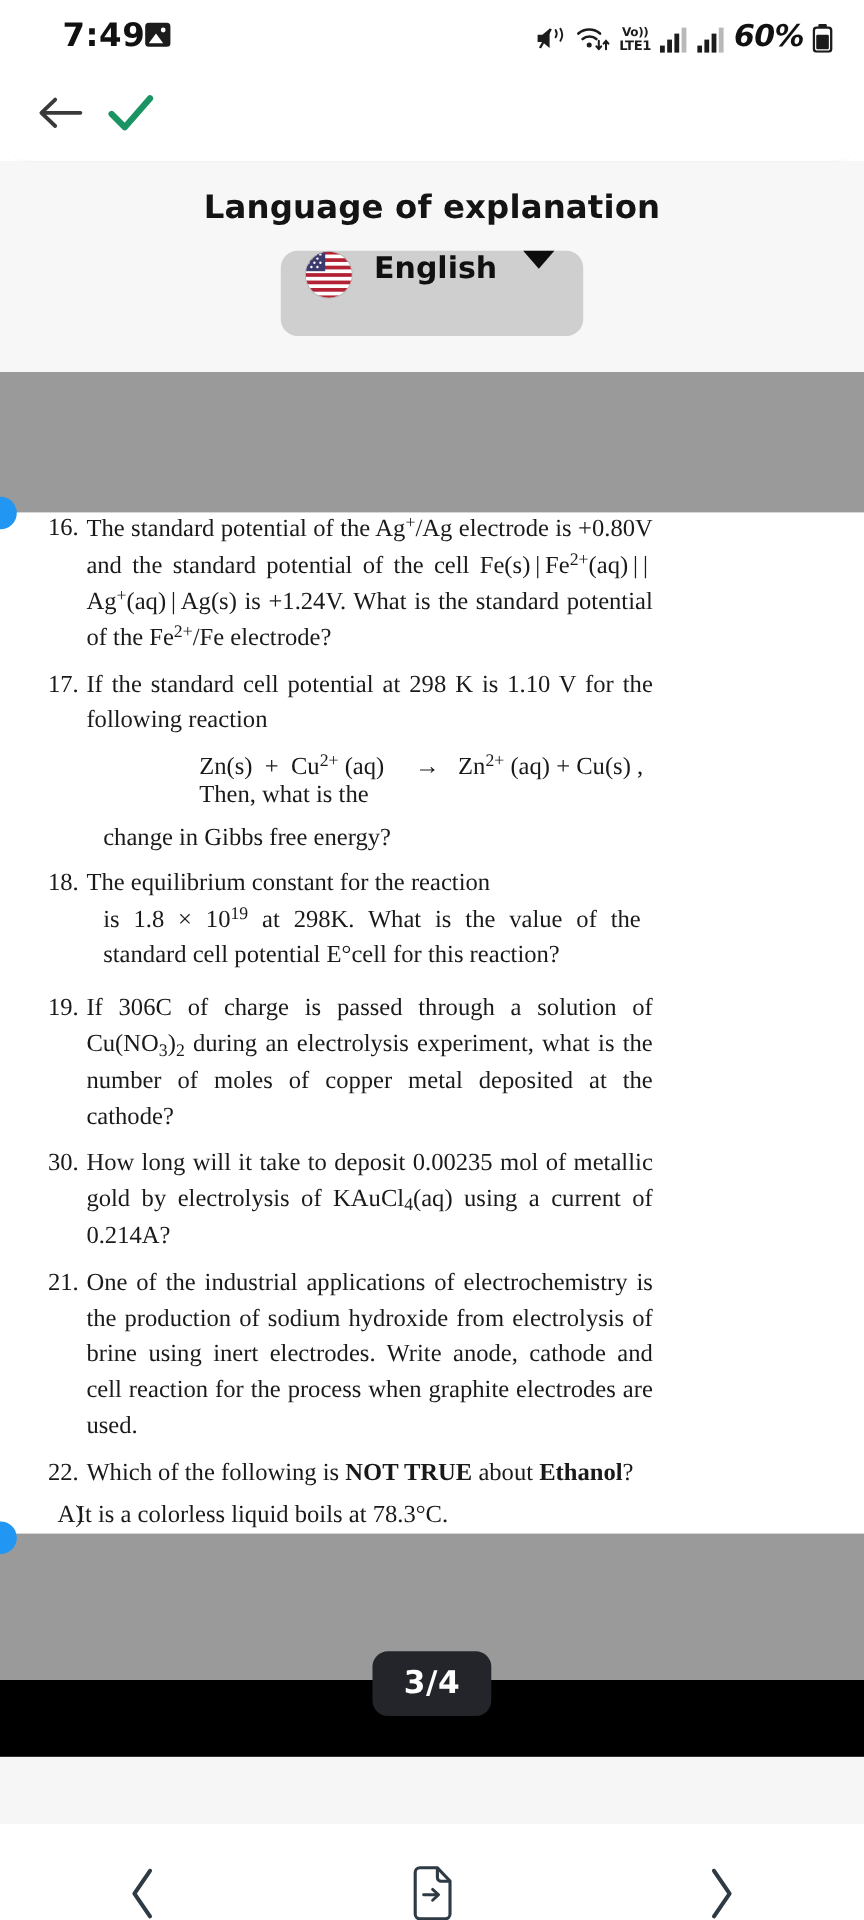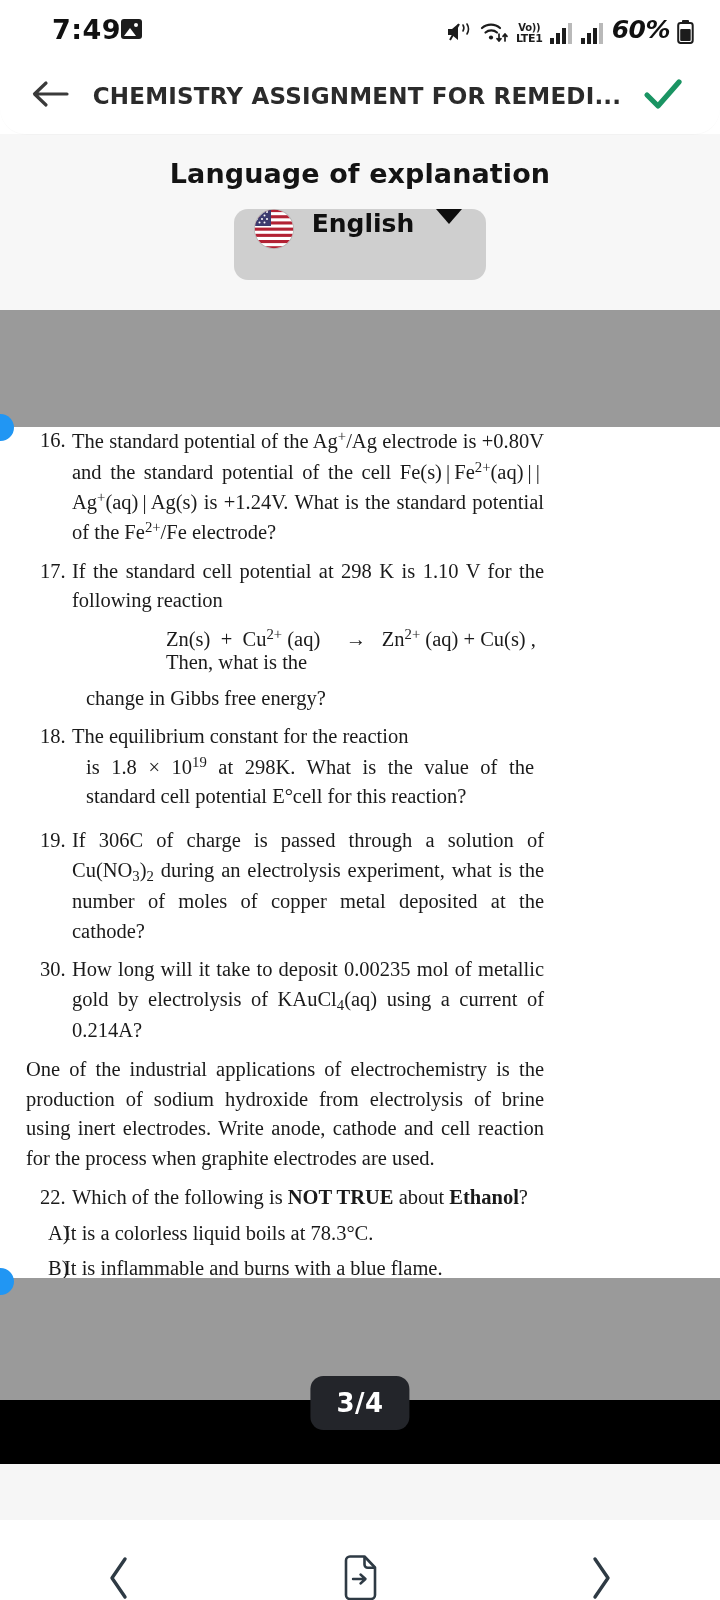--- a/index.html
+++ b/index.html
@@ -261,21 +261,20 @@
 </div>
 
 <div class="appbar">
   <div class="back-btn">
     <span>
       <svg width="40" height="32" viewBox="0 0 40 32">
           <path d="M36 16H4M15 5L3.5 16L15 27" stroke="#3a3a3a" stroke-width="3.2" fill="none" stroke-linecap="round" stroke-linejoin="round"></path>
         </svg>
     </span>
   </div>
-  <div class="appbar-title">CHEMISTRY ASSIGNMENT FOR REMEDI...</div>
   <div class="check-btn">
     <span>
       <svg width="44" height="36" viewBox="0 0 44 36">
           <path d="M6 19l11 11L38 6" stroke="#1a9463" stroke-width="5.2" fill="none" stroke-linecap="round" stroke-linejoin="round"></path>
         </svg>
     </span>
   </div>
 </div>
 
 <div class="lang-panel">
@@ -359,20 +358,21 @@
       <span class="num">19.</span>
       <span class="body">If 306C of charge is passed through a solution of Cu(NO<sub>3</sub>)<sub>2</sub> during an electrolysis experiment, what is the number of moles of copper metal deposited at the cathode?</span>
     </div>
 
     <div class="q">
       <span class="num">30.</span>
       <span class="body">How long will it take to deposit 0.00235 mol of metallic gold by electrolysis of KAuCl<sub>4</sub>(aq) using a current of 0.214A?</span>
     </div>
 
     <div class="q">
+      <span class="num">21.</span>
       <span class="body">One of the industrial applications of electrochemistry is the production of sodium hydroxide from electrolysis of brine using inert electrodes. Write anode, cathode and cell reaction for the process when graphite electrodes are used.</span>
     </div>
 
     <div class="q">
       <span class="num">22.</span>
       <span class="body">Which of the following is <b>NOT TRUE</b> about <b>Ethanol</b>?</span>
     </div>
 
     <div class="q opt">
       <span class="num">A)</span>

